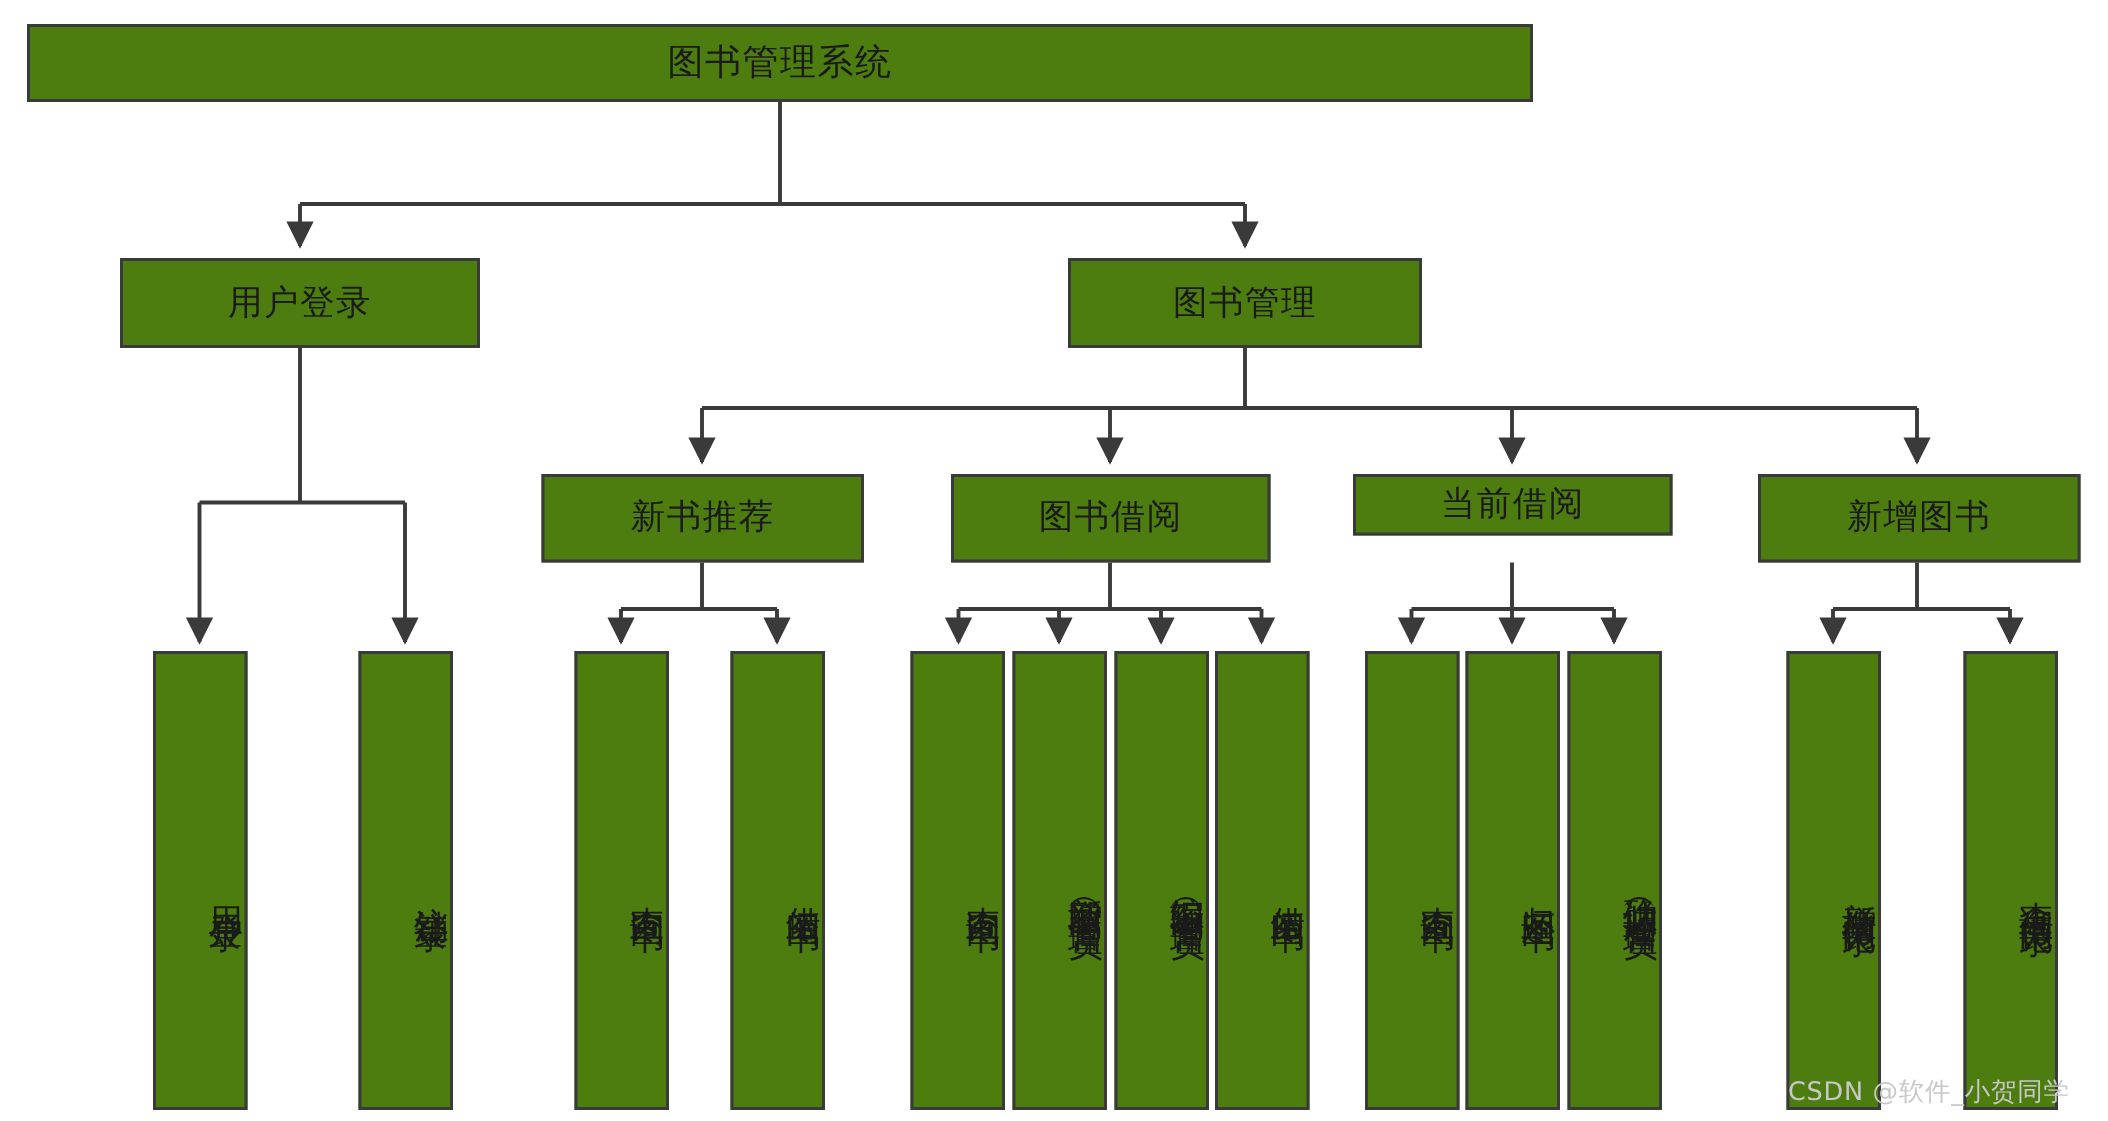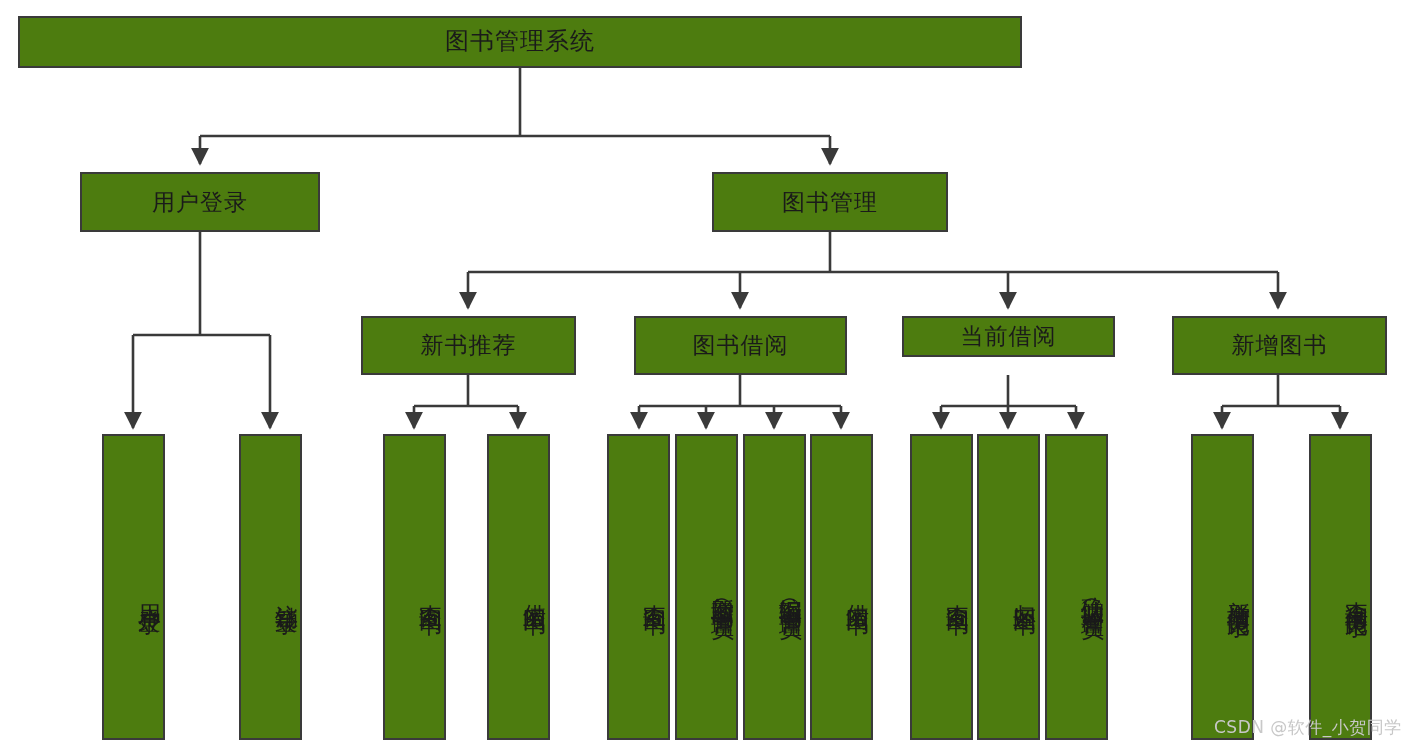--- a/index.html
+++ b/index.html
@@ -61,21 +61,20 @@
     white-space: nowrap;
     display: block;
   }
   .watermark {
     position: absolute;
     color: #c8c8c8;
     font-size: 17px;
     letter-spacing: 0.5px;
     white-space: nowrap;
     user-select: none;
-    padding-left: 22px;
   }
 </style>
 </head>
 <body>
 
 <div id="canvas">
 
   <svg class="wires" viewBox="0 0 1405 747" xmlns="http://www.w3.org/2000/svg">
     <defs>
       <marker id="arrow" viewBox="0 0 10 10" refX="9" refY="5" markerWidth="7" markerHeight="7" orient="auto-start-reverse">

